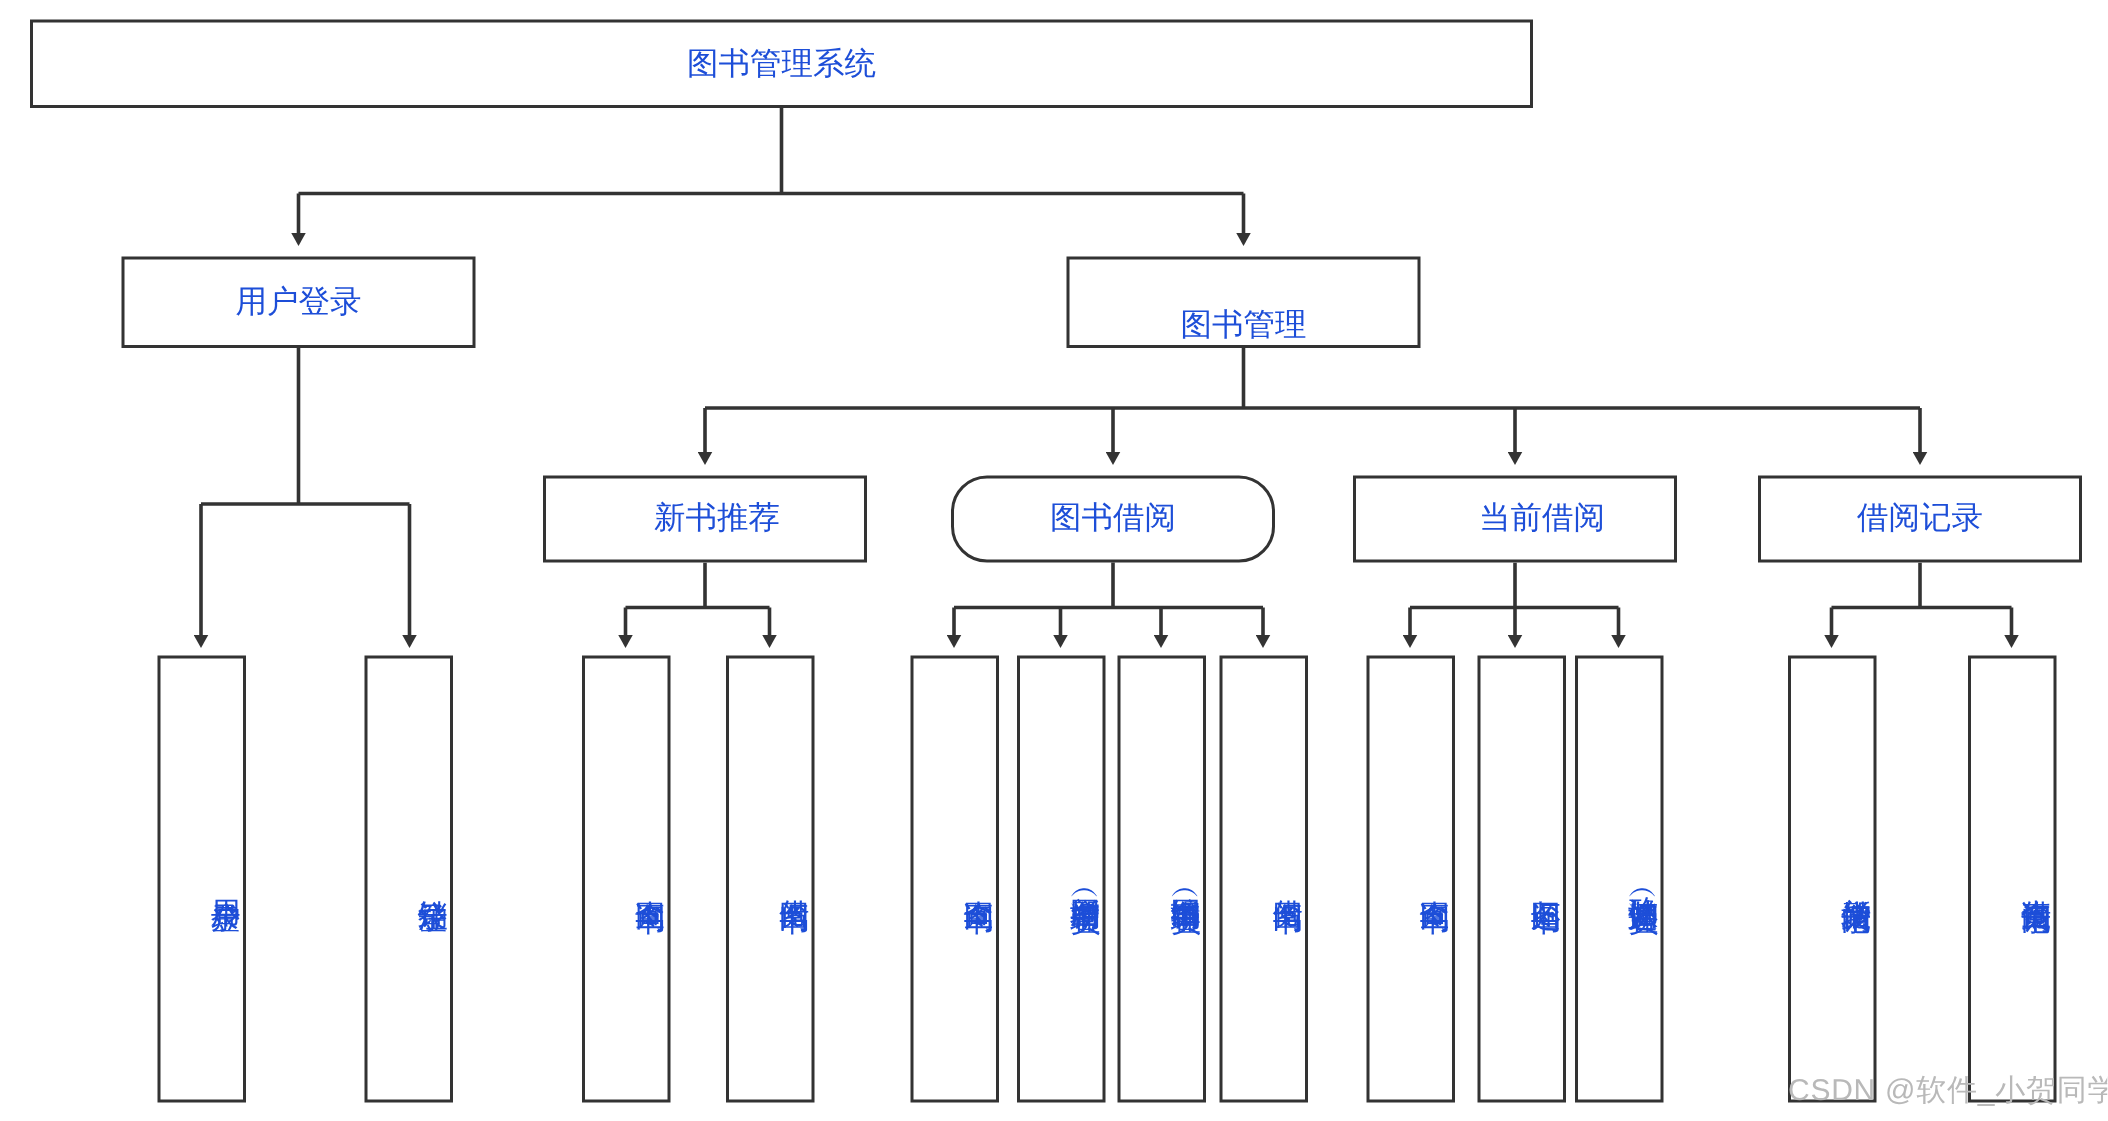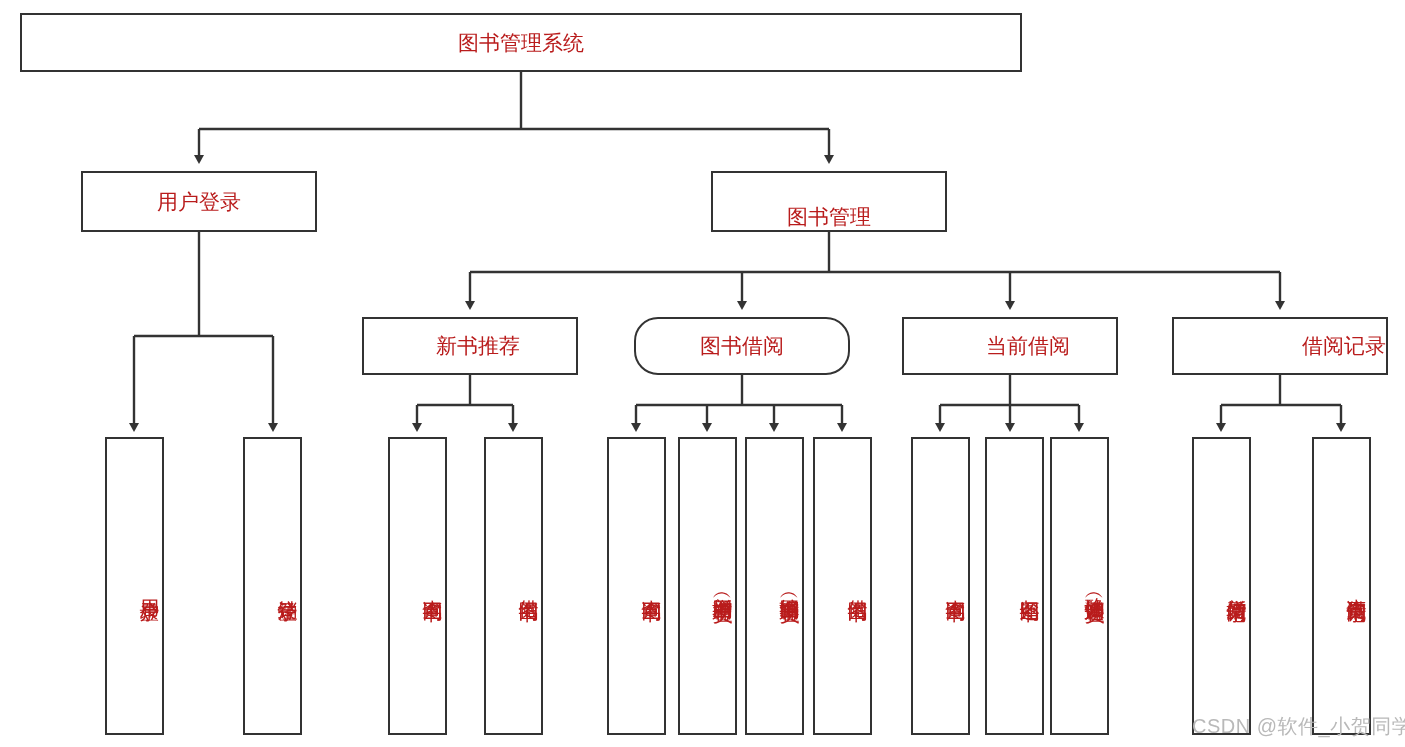--- a/index.html
+++ b/index.html
@@ -18,21 +18,21 @@
     overflow: hidden;
   }
   .node {
     position: absolute;
     box-sizing: border-box;
     border: 2px solid #333333;
     background: #ffffff;
     display: flex;
     align-items: center;
     justify-content: center;
-    color: #b91c1c;
+    color: #1d4ed8;
     line-height: 1.22;
   }
   .node.horiz {
     font-size: 21px;
   }
   .node.root {
     font-size: 21px;
   }
   .node.vert {
     writing-mode: vertical-rl;
@@ -134,21 +134,21 @@
 
   <div class="node horiz" style="left:362px; top:317px; width:216px; height:58px;padding-left:16px;">
     <span>新书推荐</span>
   </div>
   <div class="node horiz" style="left:634px; top:317px; width:216px; height:58px;border-radius:24px;">
     <span>图书借阅</span>
   </div>
   <div class="node horiz" style="left:902px; top:317px; width:216px; height:58px;padding-left:36px;">
     <span>当前借阅</span>
   </div>
-  <div class="node horiz" style="left:1172px; top:317px; width:216px; height:58px;justify-content:flex-end;">
+  <div class="node horiz" style="left:1172px; top:317px; width:216px; height:58px;">
     <span>借阅记录</span>
   </div>
 
   <div class="node vert" style="left:105px; top:437px; width:59px; height:298px;">
     <span class="vtext">用户登录</span>
   </div>
   <div class="node vert" style="left:243px; top:437px; width:59px; height:298px;">
     <span class="vtext">注销登录</span>
   </div>
 

